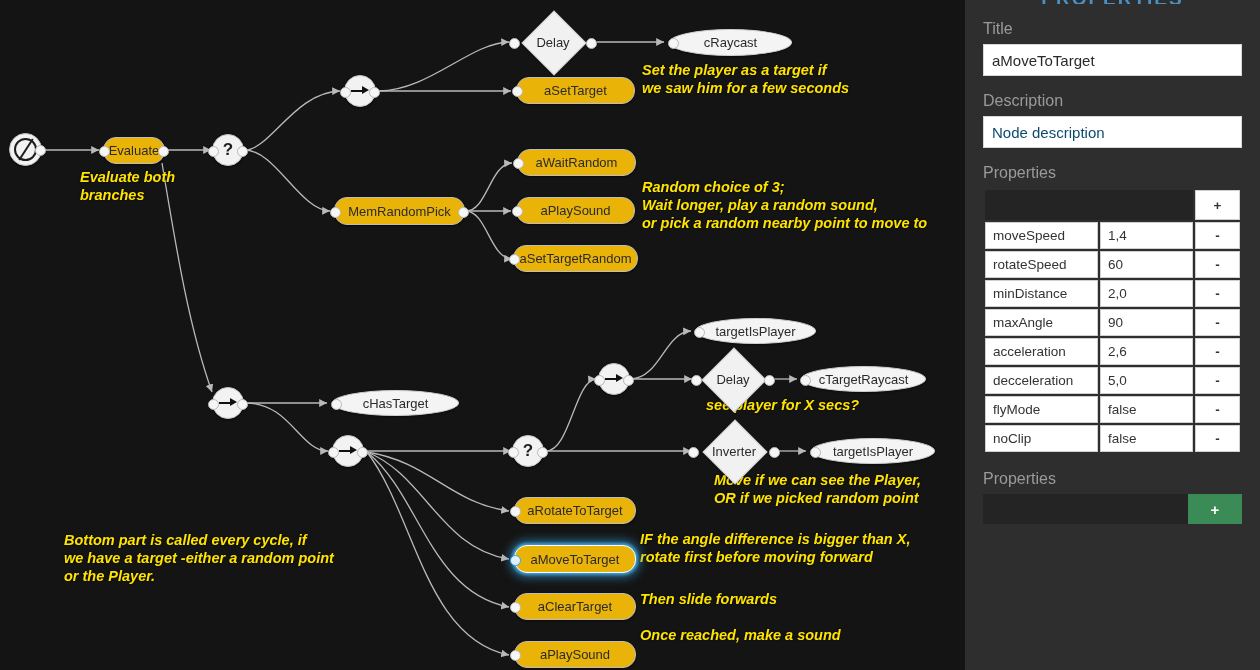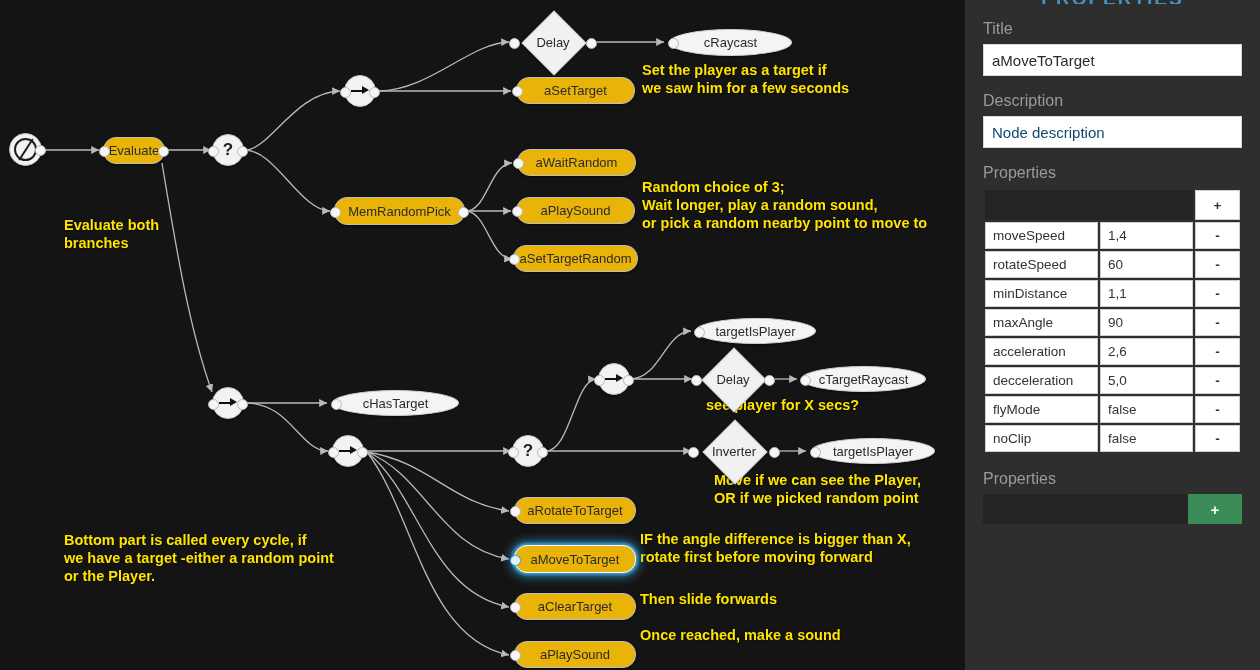--- a/index.html
+++ b/index.html
@@ -99,21 +99,21 @@
   .nullset:after{
     content:"";position:absolute;left:50%;top:-3px;width:2px;height:25px;
     margin-left:-1px;background:#1d1d1d;transform:rotate(33deg);
   }
 
   
   .note{
     position:absolute;
     color:#ffe400;
     font-family:"Liberation Sans", sans-serif;
-    font-weight:bold;
+    font-style:italic;font-weight:bold;
     font-size:14.5px;line-height:18px;
     white-space:pre;
     z-index:4;
     text-shadow:0 0 2px #000;
   }
 
   
   #panel{
     position:absolute;left:965px;top:0;width:295px;height:670px;
     background:#2e2e2e;
@@ -359,21 +359,21 @@
     <div class="node n-rect" style="left:514px;top:593px;width:122px;height:27px;">
       <span class="sock in"></span>
       <span>aClearTarget</span>
     </div>
 
     <div class="node n-rect" style="left:514px;top:641px;width:122px;height:27px;">
       <span class="sock in"></span>
       <span>aPlaySound</span>
     </div>
 
-    <div class="note" style="left:64px;top:168px;margin-top:48px;">Evaluate both
+    <div class="note" style="left:80px;top:168px;">Evaluate both
 branches</div>
     <div class="note" style="left:642px;top:61px;">Set the player as a target if
 we saw him for a few seconds</div>
     <div class="note" style="left:642px;top:178px;">Random choice of 3;
 Wait longer, play a random sound,
 or pick a random nearby point to move to</div>
     <div class="note" style="left:706px;top:396px;">see player for X secs?</div>
     <div class="note" style="left:714px;top:471px;">Move if we can see the Player,
 OR if we picked random point</div>
     <div class="note" style="left:64px;top:531px;">Bottom part is called every cycle, if
@@ -408,21 +408,21 @@
           <td class="v">1,4</td>
           <td class="btn rem">-</td>
         </tr>
         <tr>
           <td class="k">rotateSpeed</td>
           <td class="v">60</td>
           <td class="btn rem">-</td>
         </tr>
         <tr>
           <td class="k">minDistance</td>
-          <td class="v">1,1</td>
+          <td class="v">2,0</td>
           <td class="btn rem">-</td>
         </tr>
         <tr>
           <td class="k">maxAngle</td>
           <td class="v">90</td>
           <td class="btn rem">-</td>
         </tr>
         <tr>
           <td class="k">acceleration</td>
           <td class="v">2,6</td>

